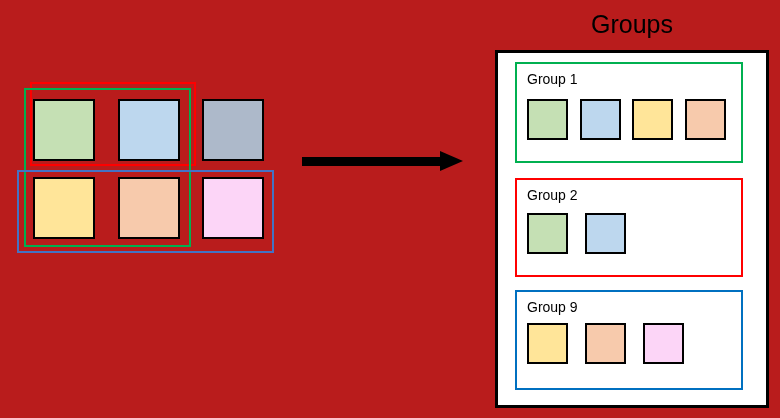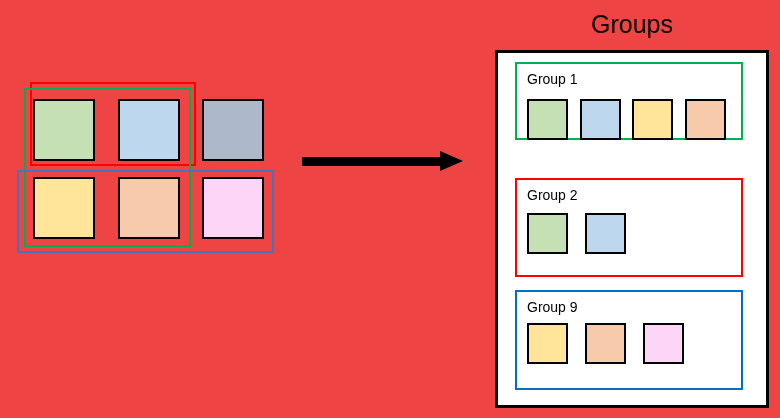--- a/index.html
+++ b/index.html
@@ -1,20 +1,20 @@
 <!DOCTYPE html>
 <html><head>
 <meta charset="utf-8">
 <style>
   html, body { margin: 0; padding: 0; background: #ffffff; }
   .canvas {
     position: relative;
     width: 780px;
     height: 418px;
-    background: #ef4444;
+    background: #b91c1c;
     font-family: "Liberation Sans", sans-serif;
     overflow: hidden;
   }
 
   
   .overlay { position: absolute; box-sizing: border-box; border: 2px solid #000; background: transparent; }
   .ov-red   { left: 30px;  top: 82px;  width: 166px; height: 84px; }
   .ov-green { left: 24px;  top: 88px;  width: 167px; height: 159px; }
   .ov-blue  { left: 17px;  top: 170px; width: 257px; height: 83px; }
 
@@ -33,21 +33,21 @@
                  border-left: 23px solid #000; }
 
   
   .groups-title { position: absolute; left: 495px; top: 10px; width: 274px;
                   text-align: center; font-size: 25px; color: #000; line-height: 28px; }
   .outer-box { position: absolute; box-sizing: border-box; left: 495px; top: 50px;
                width: 274px; height: 358px; border: 3px solid #000; background: #fff; }
 
   .group-box { position: absolute; box-sizing: border-box; left: 515px; width: 228px;
                border: 2px solid #000; background: #fff; }
-  .gb-1 { top: 62px;  height: 78px; }
+  .gb-1 { top: 62px;  height: 101px; }
   .gb-2 { top: 178px; height: 99px; }
   .gb-3 { top: 290px; height: 100px; }
 
   .group-label { position: absolute; left: 10px; top: 7px; font-size: 14px; color: #000; }
 
   .gsq { position: absolute; box-sizing: border-box; width: 41px; height: 41px; border: 2px solid #000; }
   .gb-1 .gsq { top: 35px; }
   .gb-2 .gsq { top: 33px; }
   .gb-3 .gsq { top: 31px; }
   .gp-a { left: 10px; }

